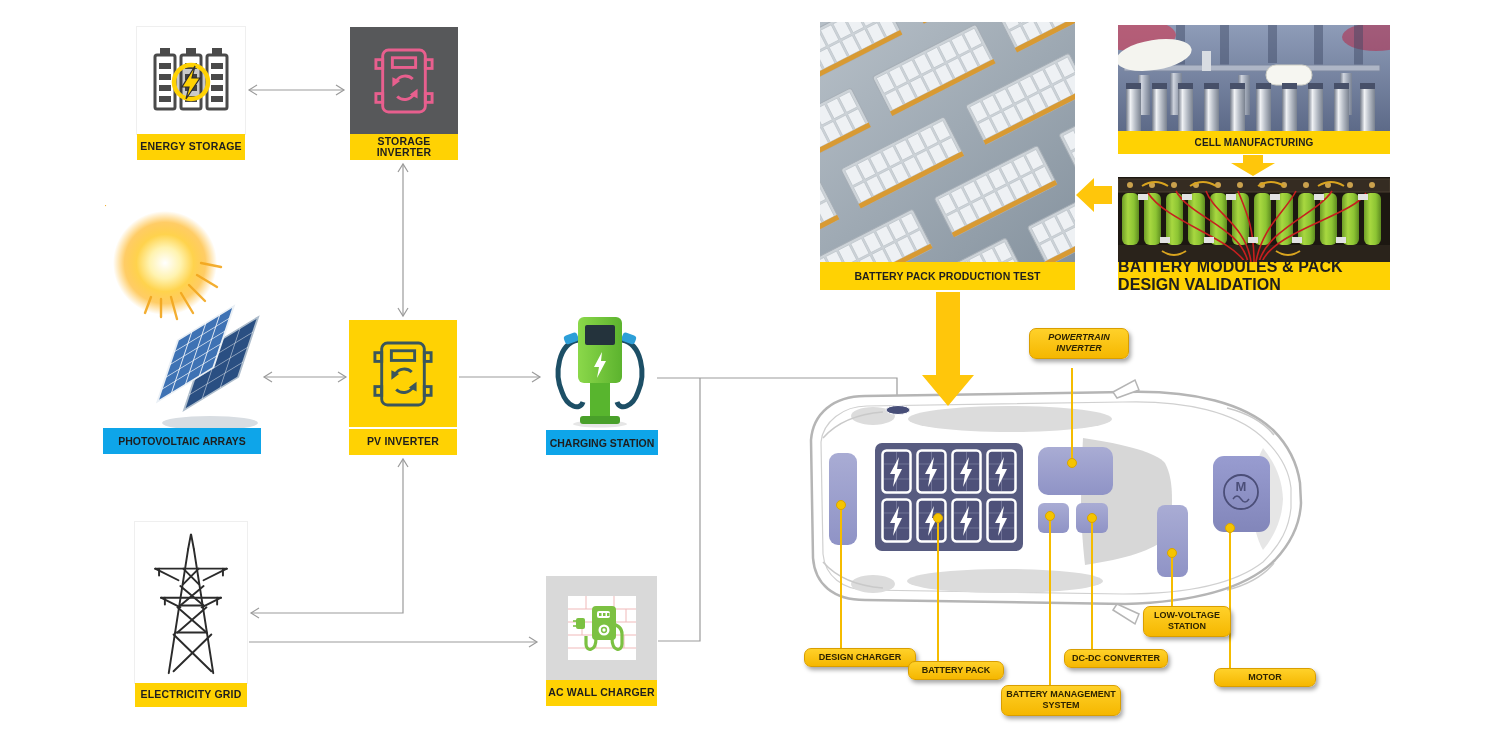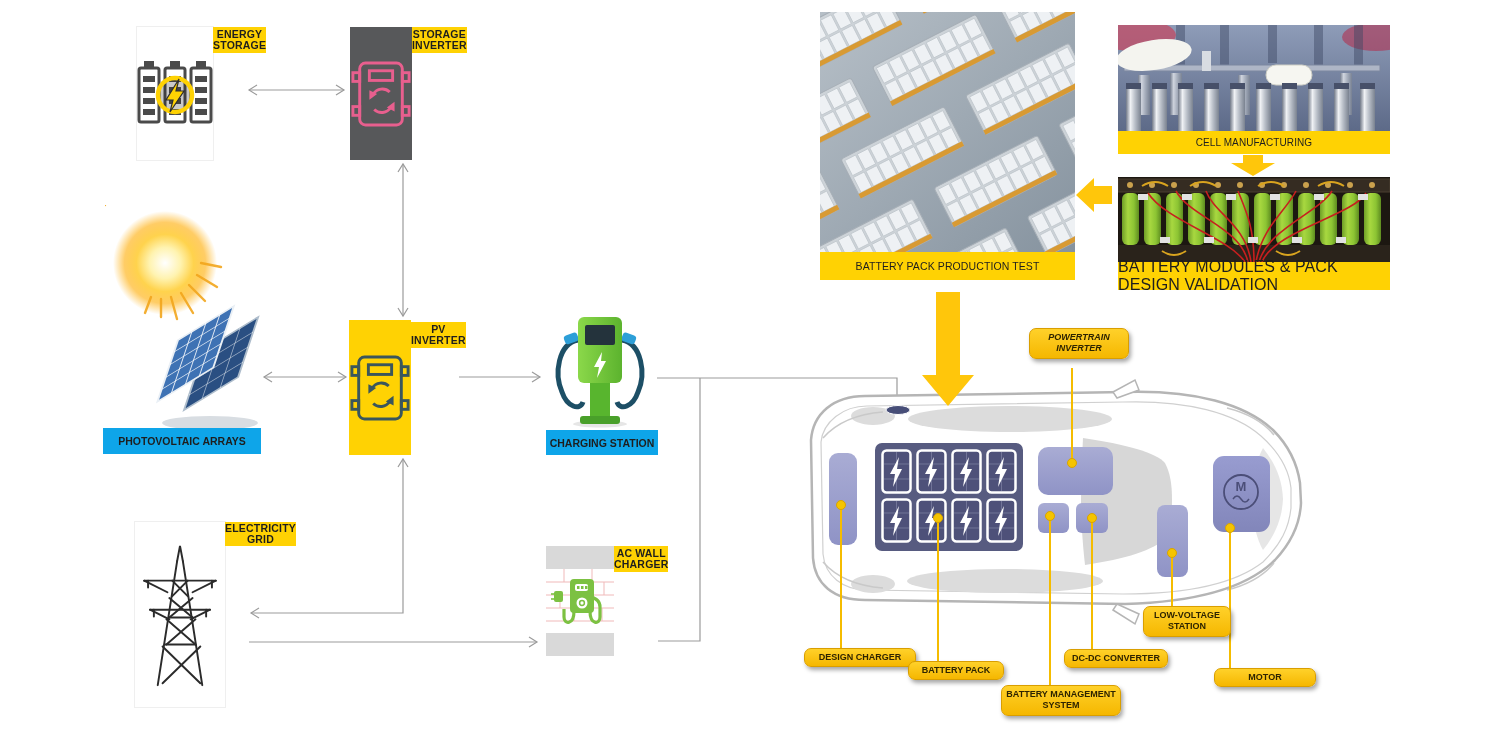--- a/index.html
+++ b/index.html
@@ -1,36 +1,36 @@
 <!DOCTYPE html>
 <html><head>
 <meta charset="utf-8">
 <style>
   html,body{margin:0;padding:0;background:#ffffff;}
   body{width:1500px;height:750px;position:relative;overflow:hidden;
        font-family:"Liberation Sans","DejaVu Sans",sans-serif;}
   .abs{position:absolute;}
   svg{display:block;}
   
-  .node{position:absolute;display:flex;z-index:1;}
+  .node{position:absolute;display:flex;flex-direction:column;z-index:1;}
   .node-body{flex:1;display:flex;align-items:center;justify-content:center;}
   .body-white{background:#ffffff;box-shadow:0 0 0 1px #efefef;}
   .body-dark{background:#57585a;}
   .body-yellow{background:#FFD203;}
   .body-gray{background:#d9d9d9;}
   .node-label{height:26px;display:flex;align-items:center;justify-content:center;
       background:#FFD203;color:#1e1e1e;font-weight:bold;font-size:10.5px;
       letter-spacing:.2px;text-align:center;line-height:1.05;}
   .divider-top{border-top:2px solid #ffffff;}
   .free-label{position:absolute;display:flex;align-items:center;justify-content:center;
       background:#0ea5e9;color:#1e1e1e;font-weight:bold;font-size:10.5px;z-index:1;}
   
   .photo-card{position:absolute;display:flex;flex-direction:column;z-index:1;}
   .photo-label{display:flex;align-items:center;justify-content:center;background:#FFD203;
-      color:#1e1e1e;font-weight:normal;font-size:10.5px;letter-spacing:.1px;}
+      color:#1e1e1e;font-weight:bold;font-size:10.5px;letter-spacing:.1px;}
   
   .callout{position:absolute;z-index:3;background:linear-gradient(#ffd12a,#f5b700);
       border:1px solid #d99e00;border-radius:7px;padding:3px 4px;
       box-shadow:2px 3px 4px rgba(0,0,0,.35);
       color:#2e2400;font-weight:bold;font-size:9px;line-height:1.25;text-align:center;}
   .layer0{z-index:0;} .layer1{z-index:1;} .layer2{z-index:2;}
 </style>
 </head>
 <body>
 
@@ -223,21 +223,21 @@
           <path d="M34,80 H58"></path>
         <path d="M31,82 L61,108 M61,82 L31,108"></path>
           <path d="M29,108 H61"></path>
         <path d="M27,110 L66,148 M66,110 L27,148"></path>
       </g>
     </svg>
   </div>
   <div class="node-label" style="height:24px;">ELECTRICITY GRID</div>
 </div>
 
-<div class="node" style="left:546px;top:546px;width:111px;height:110px;">
+<div class="node" style="left:546px;top:576px;width:111px;height:130px;">
   <div class="node-body body-gray">
     <svg width="68" height="64" viewBox="0 0 68 64">
       <rect x="0" y="0" width="68" height="64" fill="#ffffff"></rect>
       <g stroke="#f0b9b9" stroke-width="1">
         <line x1="0" y1="13" x2="68" y2="13"></line>
           <line x1="0" y1="26" x2="68" y2="26"></line>
         <line x1="0" y1="39" x2="68" y2="39"></line>
           <line x1="0" y1="52" x2="68" y2="52"></line>
         <line x1="18" y1="0" x2="18" y2="13"></line>
           <line x1="46" y1="0" x2="46" y2="13"></line>
@@ -258,21 +258,21 @@
       <rect x="31" y="17" width="2.5" height="3" fill="#7cc142"></rect>
         <rect x="35" y="17" width="2.5" height="3" fill="#7cc142"></rect>
         <rect x="39" y="17" width="2.5" height="3" fill="#7cc142"></rect>
       <circle cx="36" cy="34" r="5.5" fill="#ffffff"></circle>
         <circle cx="36" cy="34" r="2.4" fill="none" stroke="#7cc142" stroke-width="1.5"></circle>
     </svg>
   </div>
   <div class="node-label">AC WALL CHARGER</div>
 </div>
 
-<div class="photo-card" style="left:820px;top:12px;width:255px;height:268px;">
+<div class="photo-card" style="left:820px;top:22px;width:255px;height:268px;">
   <svg width="255" height="240" viewBox="0 0 255 240">
     <defs>
       <linearGradient id="ptBg" x1="0" y1="0" x2="1" y2="1">
         <stop offset="0%" stop-color="#b6bfc7"></stop>
           <stop offset="100%" stop-color="#86939f"></stop>
       </linearGradient>
       <g id="pk">
         <rect x="0" y="0" width="116" height="44" rx="3" fill="#cdd3d8" stroke="#a6aeb6" stroke-width="1"></rect>
         <g fill="#eef1f4" stroke="#c0c7cd" stroke-width="0.8">
           <rect x="3" y="3" width="12" height="17"></rect>

